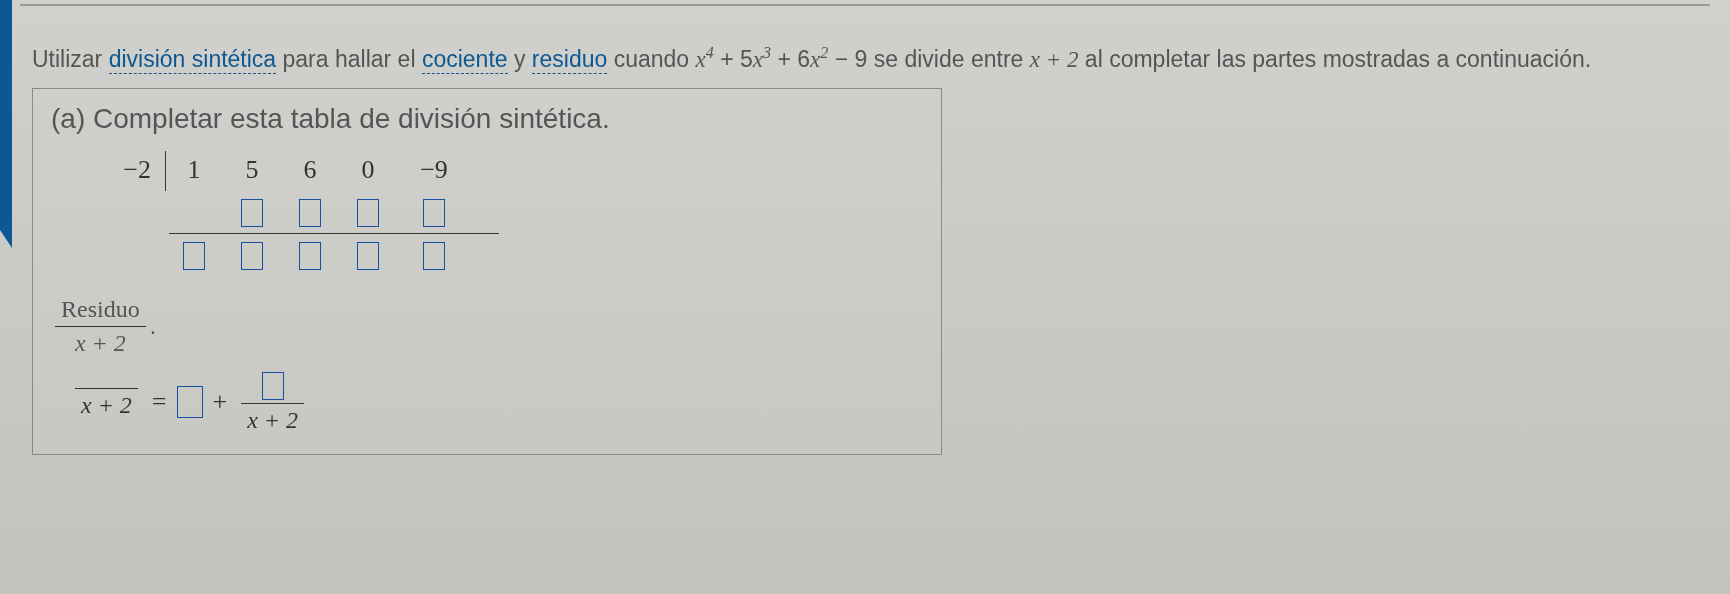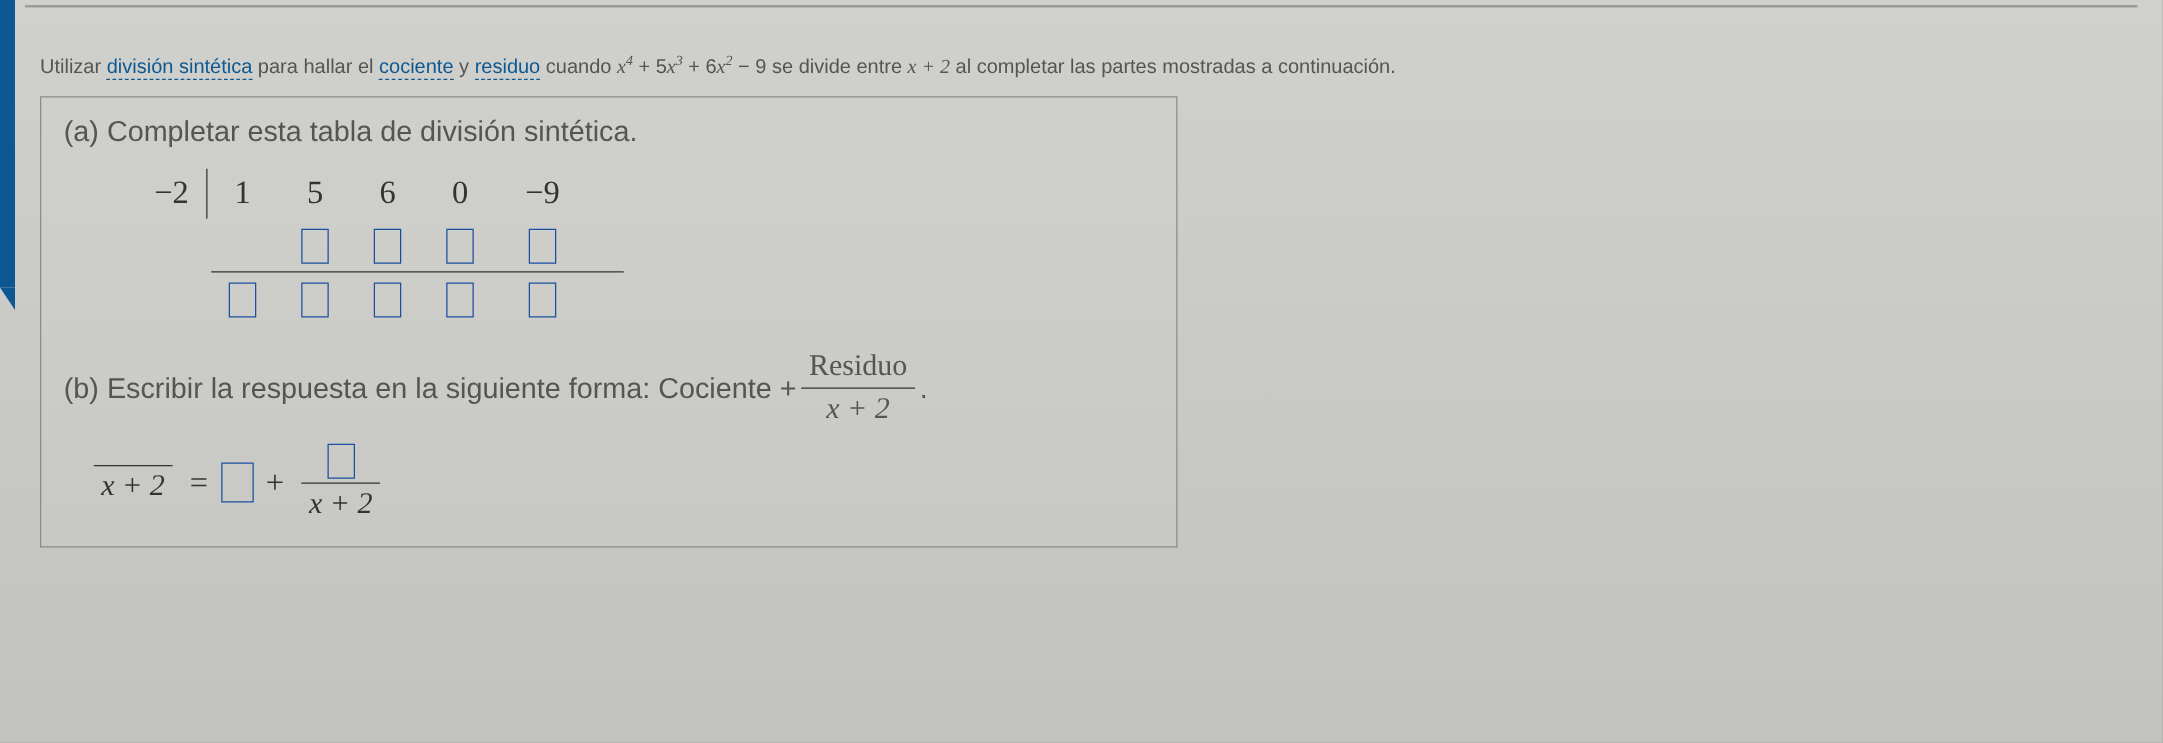--- a/index.html
+++ b/index.html
@@ -41,40 +41,40 @@
   }
   .top-line {
     position: absolute;
     left: 20px;
     top: 4px;
     width: 1690px;
     height: 2px;
     background: #9c9c98;
   }
   .instr {
-    font-size: 16px;
+    font-size: 23px;
     line-height: 1.55;
     color: #555;
     margin-top: 18px;
   }
   .link {
     color: #0d5892;
     border-bottom: 1px dashed #0d5892;
     padding-bottom: 1px;
   }
   .math-var { font-style: italic; font-family: 'Times New Roman', serif; }
   sup { font-size: 0.7em; vertical-align: super; line-height: 0; }
   .panel {
     border: 1px solid #8a8a86;
     margin-top: 10px;
     width: 910px;
     background: rgba(255,255,255,0.04);
     padding: 14px 18px 20px 18px;
   }
-  .part-label { font-size: 23px; color: #555; margin-bottom: 14px; }
+  .part-label { font-size: 28px; color: #555; margin-bottom: 14px; }
   
   .syn {
     margin-left: 54px;
     font-family: 'Times New Roman', serif;
     font-size: 26px;
     color: #333;
   }
   .syn-row { display: flex; align-items: center; height: 42px; }
   .syn-left {
     width: 60px;
@@ -177,21 +177,20 @@
         <div class="syn-left"></div>
         <div class="syn-cell"><span class="inputbox"></span></div>
         <div class="syn-cell"><span class="inputbox"></span></div>
         <div class="syn-cell"><span class="inputbox"></span></div>
         <div class="syn-cell"><span class="inputbox"></span></div>
         <div class="syn-cell wide"><span class="inputbox"></span></div>
       </div>
     </div>
 
     <div class="part-b">
-      <span>(b) Escribir la respuesta en la siguiente forma: Cociente + </span>
       <span class="frac">
         <span class="num">Residuo</span>
         <span class="frac-bar"></span>
         <span class="den math-var">x + 2</span>
       </span>
       <span>.</span>
     </div>
 
     <div class="eq-row">
       <span class="frac">

